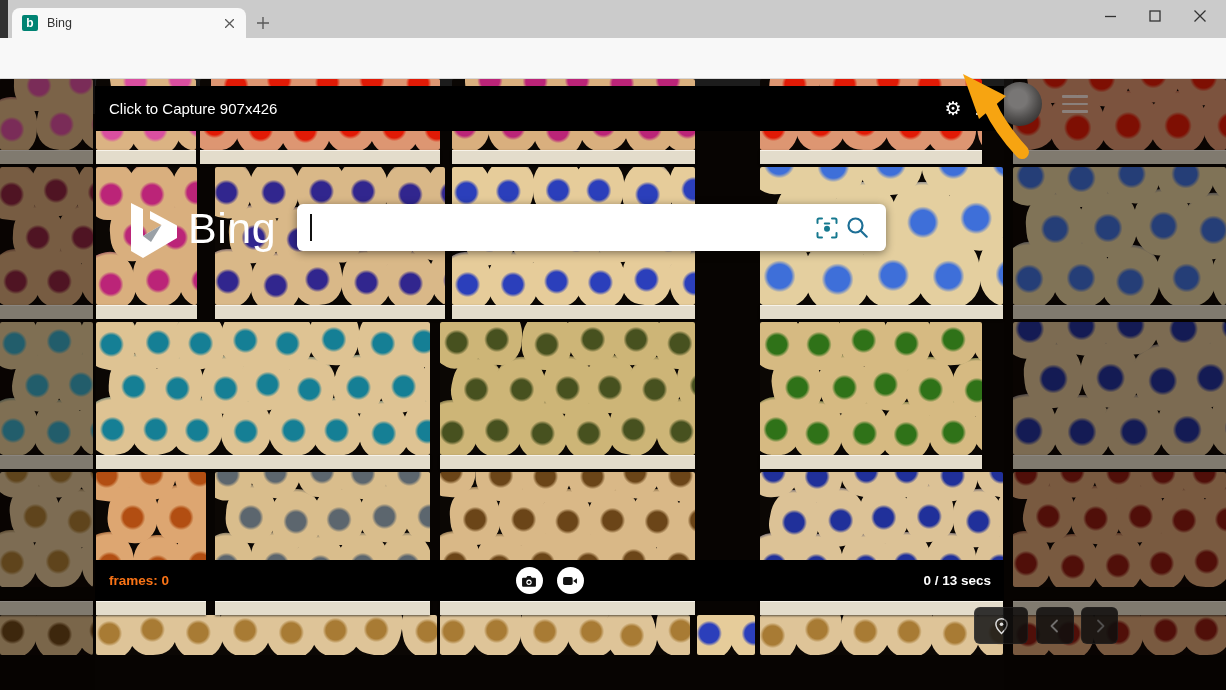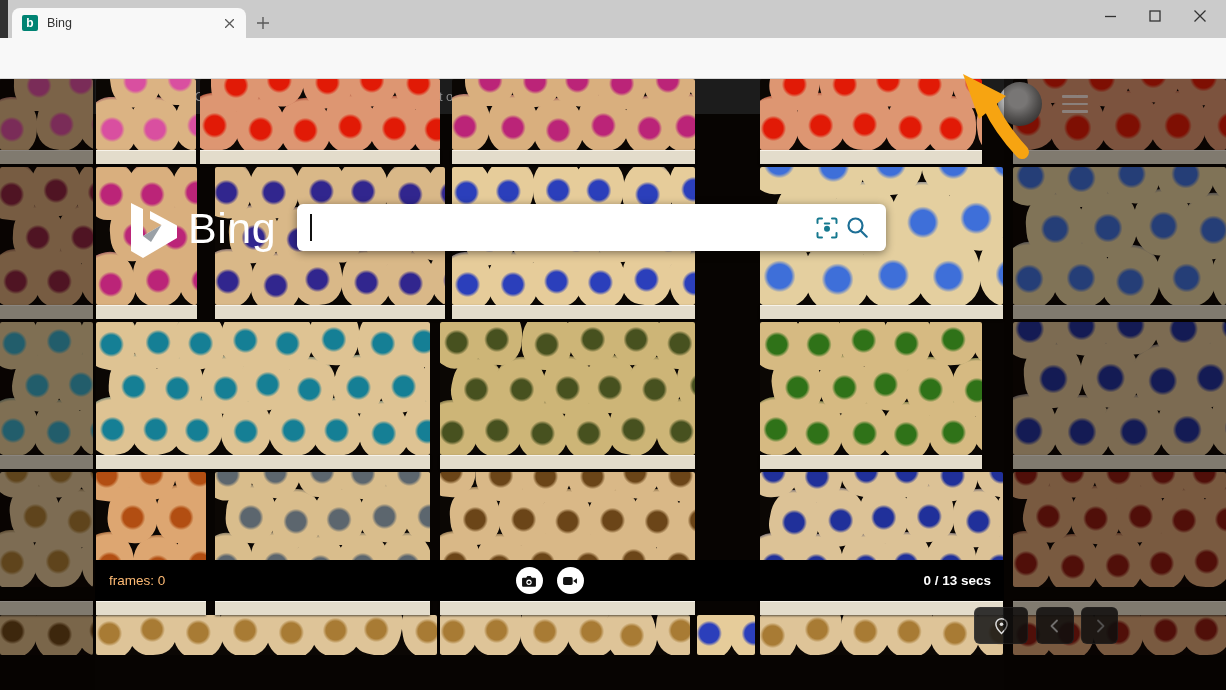--- a/index.html
+++ b/index.html
@@ -69,21 +69,21 @@
   
   .dim{top:0;height:611px;background:rgba(6,3,1,.45);z-index:30;}
   #dim-left{left:0;width:95px;} #dim-right{left:1004px;width:222px;}
   #capture-top-bar{left:95px;top:7px;width:909px;height:45px;background:#000;z-index:40;
        display:flex;align-items:center;box-sizing:border-box;padding:0 10px 0 14px;}
   #capture-title{color:#fff;font-size:15px;flex:1;}
   #capture-settings-btn{width:26px;height:26px;color:#fff;font-size:19px;line-height:1;margin-right:4px;}
   #capture-close-btn{width:24px;height:24px;}
   #capture-bottom-bar{left:95px;top:481px;width:909px;height:41px;background:#000;z-index:40;
        display:flex;align-items:center;box-sizing:border-box;padding:0 13px 0 14px;}
-  #frames-label{color:#fdba74;font-size:13.5px;flex:1;}
+  #frames-label{color:#f97316;font-size:13.5px;flex:1;font-weight:bold;}
   #timer-label{color:#fff;font-size:13.5px;font-weight:600;}
   .capture-circle{width:27px;height:27px;border-radius:50%;background:#fff;display:flex;align-items:center;justify-content:center;margin:0 7px;}
   #capture-buttons{position:absolute;left:50%;transform:translateX(-50%);display:flex;}
 
   #annotation-arrow{left:928px;top:58px;width:110px;height:106px;z-index:100;pointer-events:none;}
 </style>
 </head>
 <body>
 
 <div id="stage">
@@ -667,20 +667,29 @@
     </div>
     <div class="abs corner-btn" id="page-next-btn">
       <svg width="16" height="16" viewBox="0 0 16 16">
           <path d="M6 2.5 11.5 8 6 13.5" fill="none" stroke="#8d8d8d" stroke-width="1.8" stroke-linecap="round" stroke-linejoin="round"></path>
         </svg>
     </div>
 
     <div class="abs dim" id="dim-left"></div>
     <div class="abs dim" id="dim-right"></div>
 
+    <div class="abs" id="capture-top-bar">
+      <span id="capture-title">Click to Capture 907x426</span>
+      <span class="iconbtn" id="capture-settings-btn">⚙</span>
+      <span class="iconbtn" id="capture-close-btn">
+        <svg width="13" height="13" viewBox="0 0 13 13">
+            <path d="M1 1l11 11M12 1 1 12" stroke="#fff" stroke-width="1.9" stroke-linecap="round"></path>
+          </svg>
+      </span>
+    </div>
 
     <div class="abs" id="capture-bottom-bar">
       <span id="frames-label">frames: 0</span>
       <div id="capture-buttons">
         <span class="capture-circle iconbtn">
           <svg width="16" height="16" viewBox="0 0 15 15">
               <path d="M2 4.5h2.8L6 2.8h3L10.2 4.5H13a1 1 0 0 1 1 1v6.5a1 1 0 0 1-1 1H2a1 1 0 0 1-1-1V5.5a1 1 0 0 1 1-1z" fill="#111"></path>
               <circle cx="7.5" cy="8.7" r="2.5" fill="#fff"></circle>
               <circle cx="7.5" cy="8.7" r="1.3" fill="#111"></circle>
             </svg>

